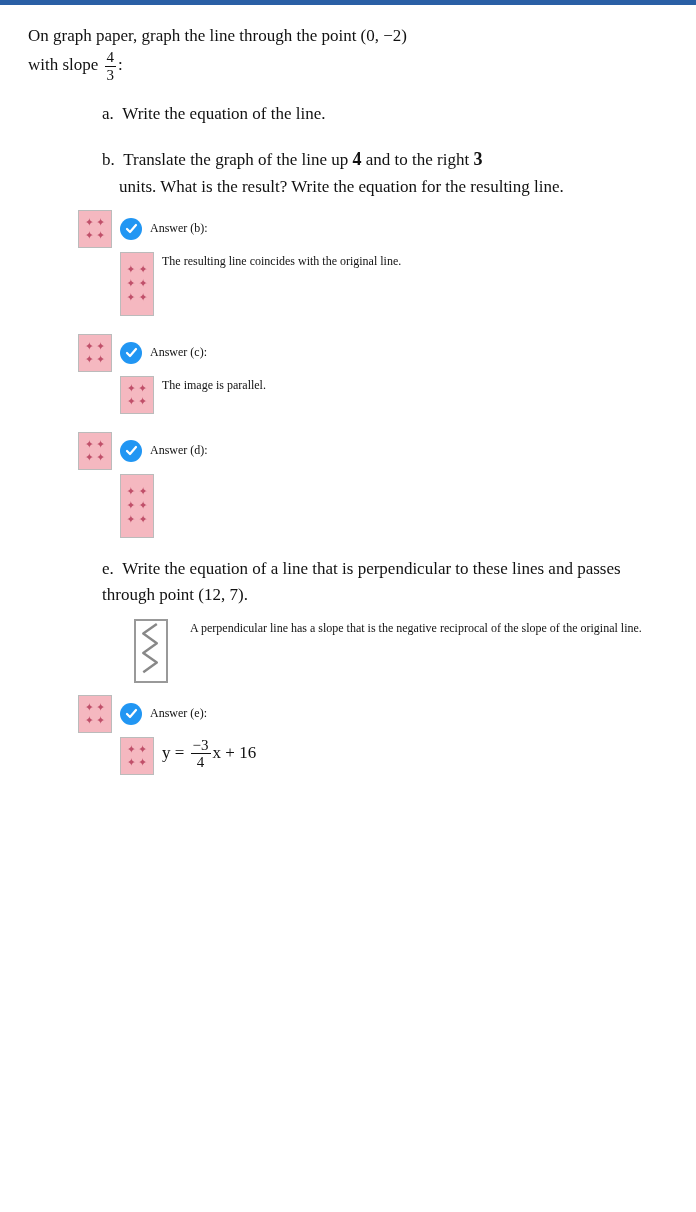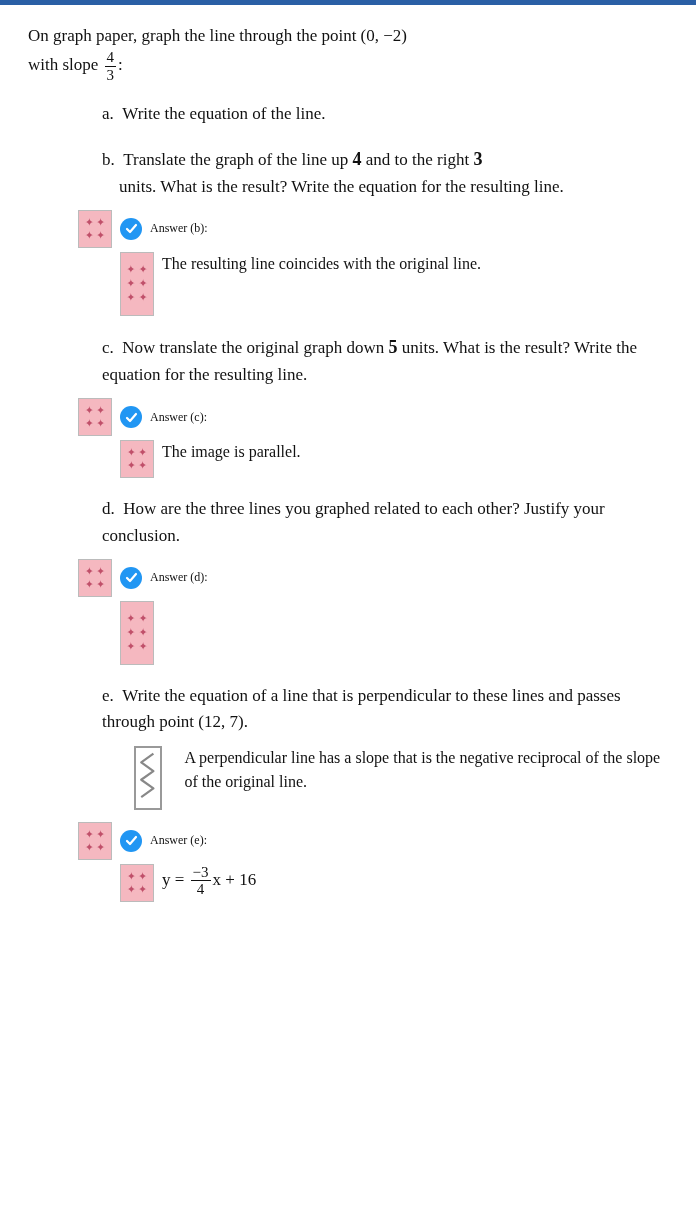--- a/index.html
+++ b/index.html
@@ -53,21 +53,21 @@
       flex-direction: column;
       gap: 4px;
     }
     .answer-row {
       display: flex;
       align-items: center;
       gap: 8px;
     }
     .answer-text-block {
       padding-left: 44px;
-      font-size: 16px;
+      font-size: 12px;
       line-height: 1.55;
       color: #111;
     }
     
     .thumb {
       width: 34px;
       height: 38px;
       flex-shrink: 0;
       position: relative;
       border: 1.5px solid #bbb;
@@ -195,23 +195,20 @@
           </div>
         </div>
         <div class="answer-text-block" style="padding-left:0;">
           <span>The resulting line coincides with the original line.</span>
         </div>
       </div>
     </div>
   </div>
 
   <div class="part">
-    <div class="part-label">
-      <span>c.</span>&nbsp;&nbsp;<span>Now translate the original graph down</span> <span class="bold-num">5</span> <span>units. What is the result? Write the equation for the resulting line.</span>
-    </div>
     <div class="answer-block">
       <div class="answer-row">
         <div class="thumb">
           <div class="thumb-stars">
             <span class="thumb-star">✦</span>
             <span class="thumb-star">✦</span>
             <span class="thumb-star">✦</span>
             <span class="thumb-star">✦</span>
           </div>
         </div>
@@ -233,23 +230,20 @@
           </div>
         </div>
         <div class="answer-text-block" style="padding-left:0;">
           <span>The image is parallel.</span>
         </div>
       </div>
     </div>
   </div>
 
   <div class="part">
-    <div class="part-label">
-      <span>d.</span>&nbsp;&nbsp;<span>How are the three lines you graphed related to each other? Justify your conclusion.</span>
-    </div>
     <div class="answer-block">
       <div class="answer-row">
         <div class="thumb">
           <div class="thumb-stars">
             <span class="thumb-star">✦</span>
             <span class="thumb-star">✦</span>
             <span class="thumb-star">✦</span>
             <span class="thumb-star">✦</span>
           </div>
         </div>

